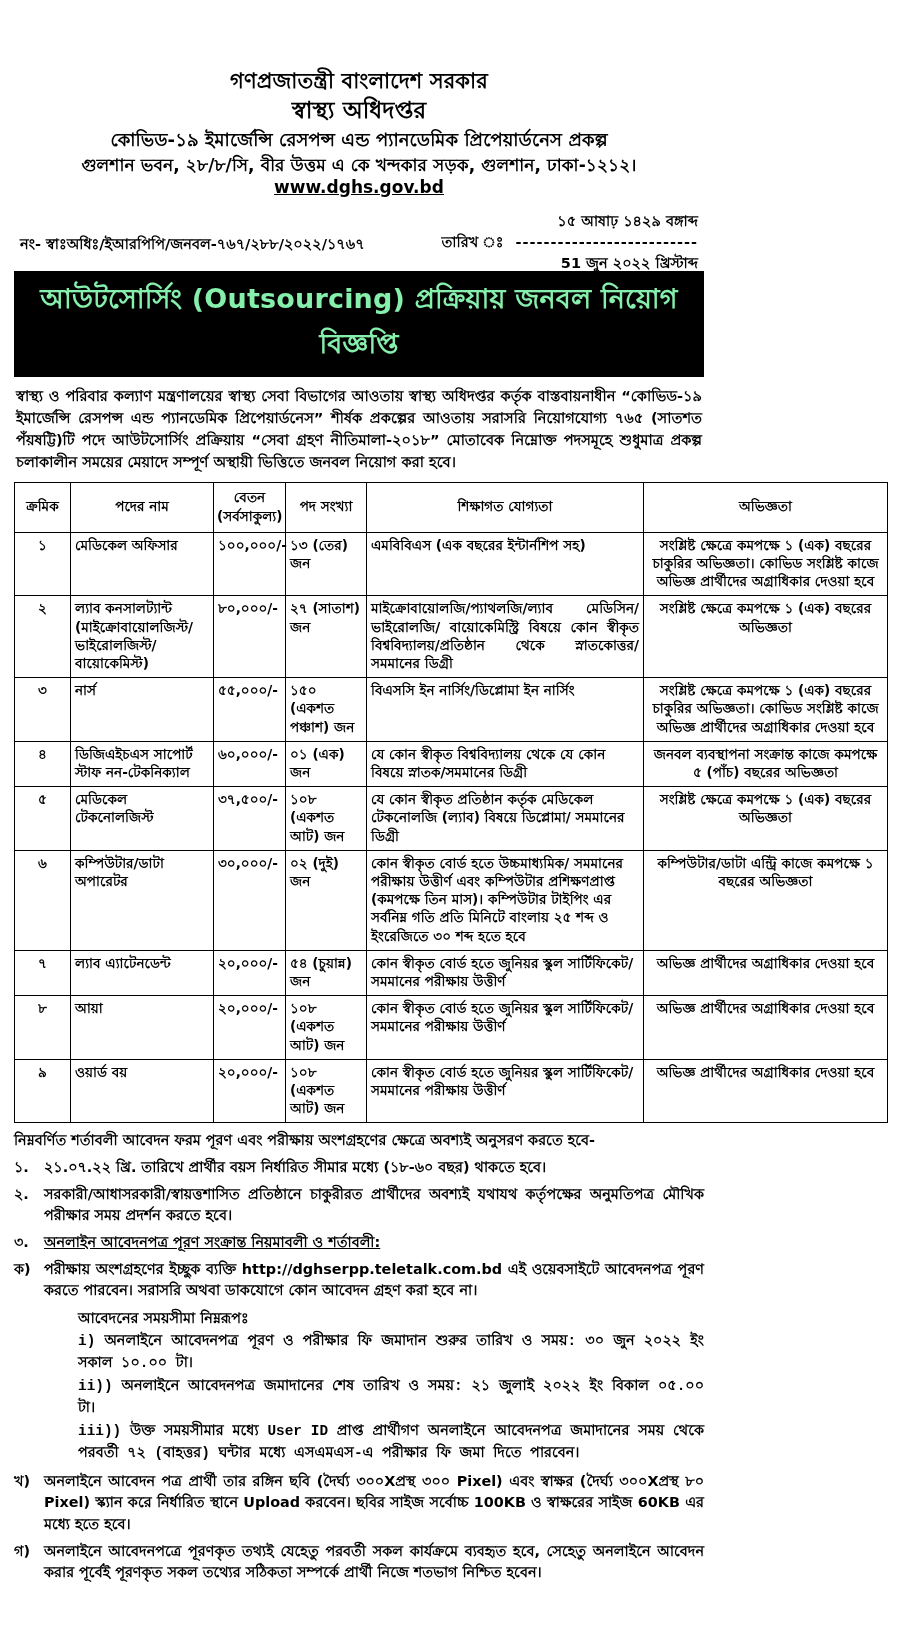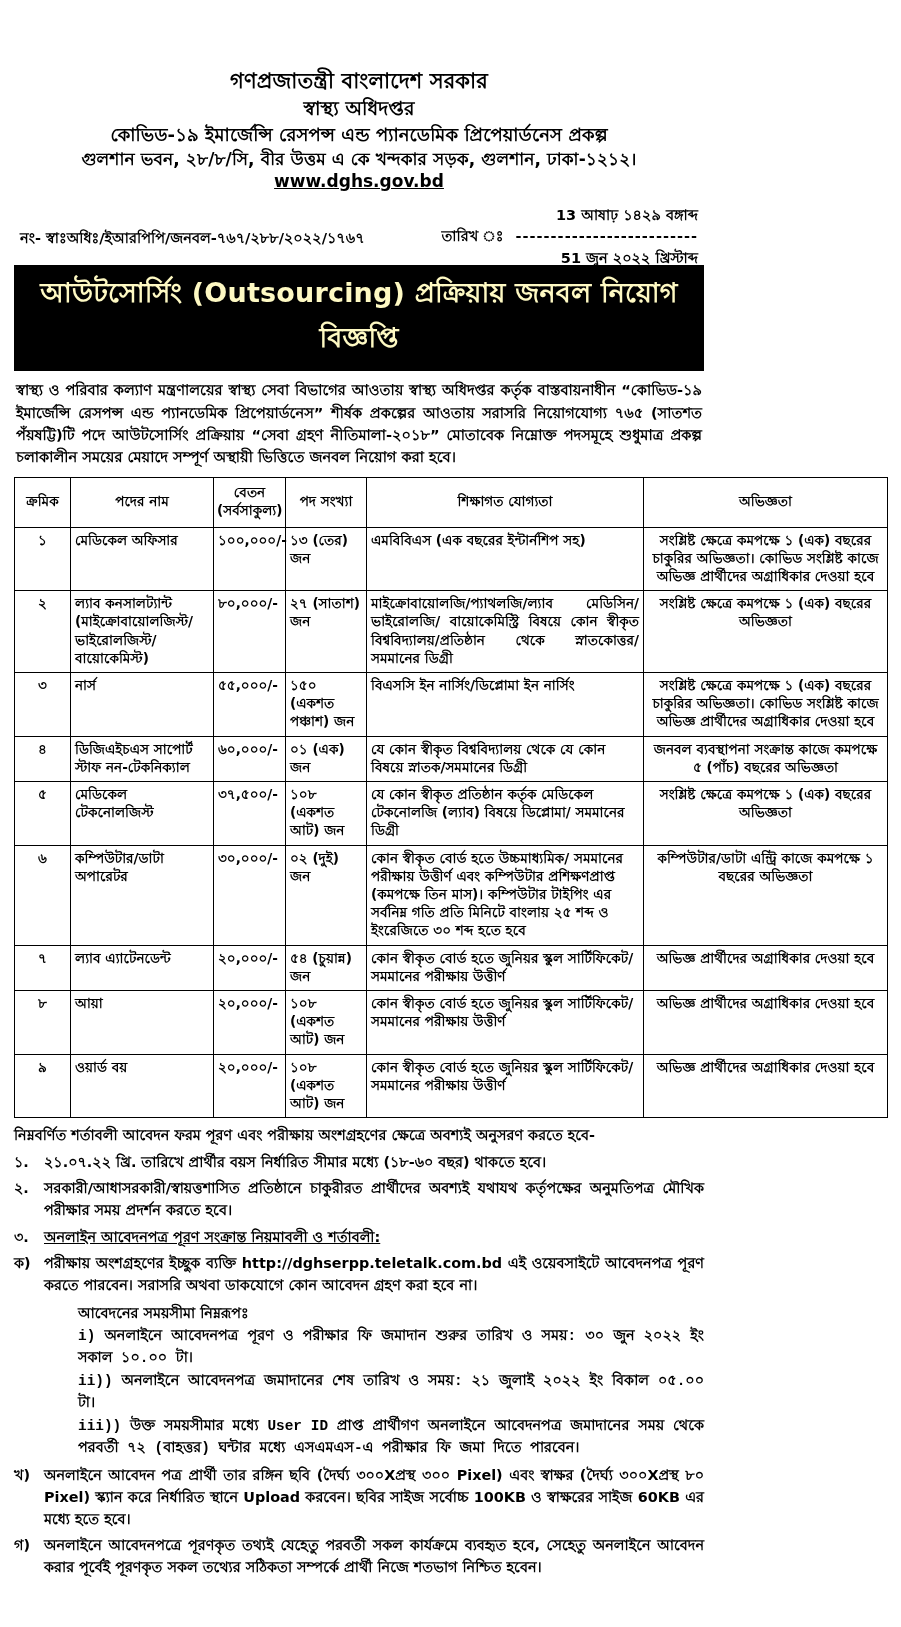--- a/index.html
+++ b/index.html
@@ -27,21 +27,21 @@
   
   .letterhead {
     text-align: center;
     padding-top: 12px;
   }
   .lh-line {
     line-height: 1.30;
     letter-spacing: 0.1px;
   }
   .lh-1 { font-size: 21px; font-weight: 700; }
-  .lh-2 { font-size: 19px; font-weight: 700; margin-top: 1px; }
+  .lh-2 { font-size: 23px; font-weight: 700; margin-top: 1px; }
   .lh-3 { font-size: 18px; font-weight: 700; margin-top: 2px; }
   .lh-4 { font-size: 17px; font-weight: 700; margin-top: 2px; }
   .lh-url {
     font-size: 17px;
     font-weight: 700;
     margin-top: 1px;
     text-decoration: underline;
     font-family: "DejaVu Sans", "Liberation Sans", sans-serif;
   }
 
@@ -70,21 +70,21 @@
     display: flex;
     justify-content: flex-end;
     align-items: center;
     gap: 12px;
   }
   .date-dashes { letter-spacing: 1px; }
 
   
   .banner {
     background: #000000;
-    color: #fef9c3;
+    color: #86efac;
     text-align: center;
     padding: 7px 4px 9px;
     font-size: 27px;
     font-weight: 700;
     letter-spacing: 0.2px;
     margin-top: 2px;
   }
   .banner .en { font-family: "DejaVu Sans", "Liberation Sans", sans-serif; }
 
   
@@ -173,21 +173,21 @@
     <div class="lh-line lh-1">গণপ্রজাতন্ত্রী বাংলাদেশ সরকার</div>
     <div class="lh-line lh-2">স্বাস্থ্য অধিদপ্তর</div>
     <div class="lh-line lh-3">কোভিড-১৯ ইমার্জেন্সি রেসপন্স এন্ড প্যানডেমিক প্রিপেয়ার্ডনেস প্রকল্প</div>
     <div class="lh-line lh-4">গুলশান ভবন, ২৮/৮/সি, বীর উত্তম এ কে খন্দকার সড়ক, গুলশান, ঢাকা-১২১২।</div>
     <div class="lh-url">www.dghs.gov.bd</div>
   </div>
 
   <div class="memo-row">
     <div class="memo-no">নং- স্বাঃঅধিঃ/ইআরপিপি/জনবল-৭৬৭/২৮৮/২০২২/১৭৬৭</div>
     <div class="date-block">
-      <div>13 আষাঢ় ১৪২৯ বঙ্গাব্দ</div>
+      <div>১৫ আষাঢ় ১৪২৯ বঙ্গাব্দ</div>
       <div class="date-mid">
         <span>তারিখ ঃ</span>
         <span class="date-dashes">--------------------------</span>
       </div>
       <div>51 জুন ২০২২ খ্রিস্টাব্দ</div>
     </div>
   </div>
 
   <div class="banner">
     <span>আউটসোর্সিং </span><span class="en">(Outsourcing)</span><span> প্রক্রিয়ায় জনবল নিয়োগ বিজ্ঞপ্তি</span>

